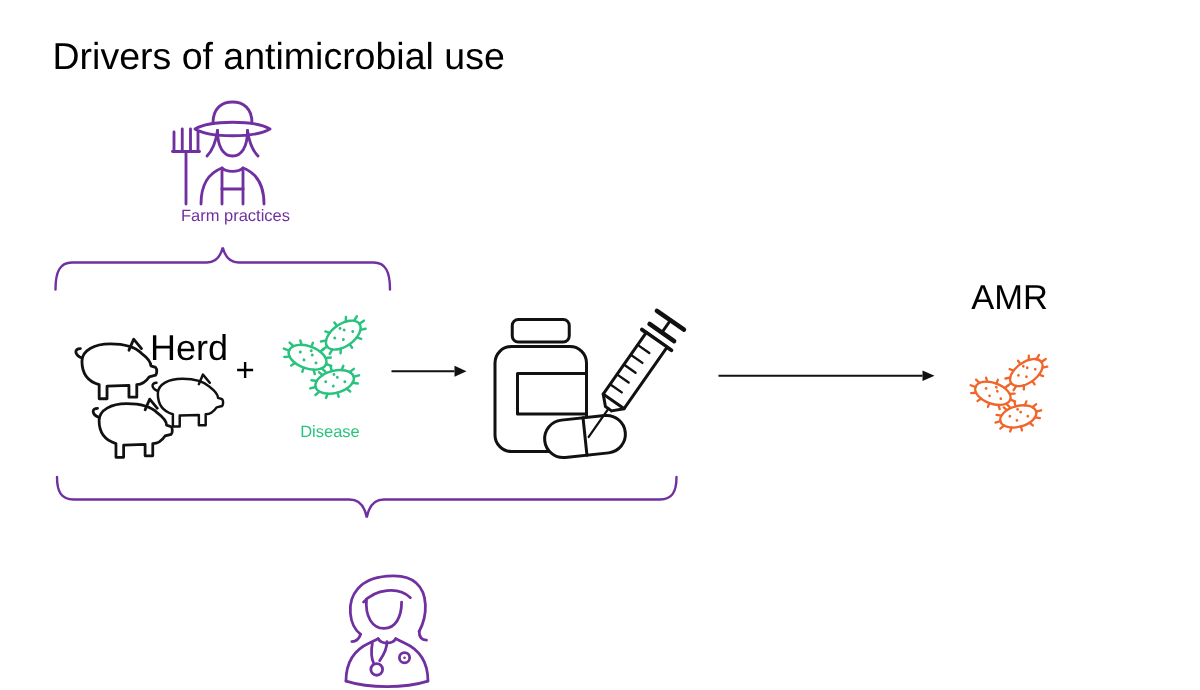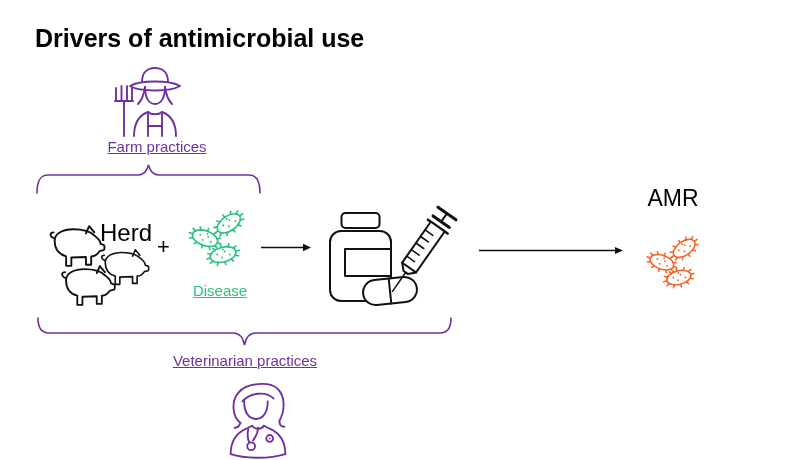--- a/index.html
+++ b/index.html
@@ -3,22 +3,22 @@
 <meta charset="utf-8">
 <style>
   :root{
     --purple:#7030A0; --green:#29C27E; --orange:#F0662A; --ink:#000000;
   }
   *{margin:0;padding:0;box-sizing:border-box}
   html,body{background:#fff;font-family:"Liberation Sans",sans-serif;}
   #canvas{position:relative;width:800px;height:460px;background:#ffffff;overflow:hidden}
   .abs{position:absolute}
   svg{overflow:visible;display:block}
-  .title{font-size:25px;font-weight:bold;color:var(--ink);letter-spacing:0;}
-  .lbl{font-size:15px;text-align:center;text-decoration:underline;}
+  .title{font-size:25px;font-weight:normal;color:var(--ink);letter-spacing:0;}
+  .lbl{font-size:11px;text-align:center;}
   .lbl.purple{color:var(--purple)}
   .lbl.green{color:var(--green)}
   .big{font-size:23px;color:var(--ink);text-align:center}
   .herd{font-size:24px;color:var(--ink)}
   .plus{font-size:22px;color:var(--ink)}
   .stroke-ink{stroke:#111;fill:none;stroke-width:2;stroke-linecap:round;stroke-linejoin:round}
   .stroke-purple{stroke:var(--purple);fill:none;stroke-width:1.9;stroke-linecap:round;stroke-linejoin:round}
   .brace{stroke:var(--purple);fill:none;stroke-width:1.6;stroke-linecap:round}
   .germ-green{color:var(--green)}
   .germ-orange{color:var(--orange)}
@@ -153,21 +153,20 @@
   <svg class="abs germ-orange" style="left:644px;top:233px" width="62" height="60" viewBox="0 0 80 78">
     <use href="#germ" transform="translate(52,20) rotate(-35)"></use>
     <use href="#germ" transform="translate(23,38) rotate(20)"></use>
     <use href="#germ" transform="translate(45,58) rotate(-15)"></use>
   </svg>
 
   <svg class="abs" style="left:36px;top:316px" width="417" height="31" viewBox="0 0 417 31">
     <path class="brace" d="M2,2 C2,12 5,17 13,17 L197,17 C203,17 207,21 208.5,29 C210,21 214,17 220,17 L404,17 C412,17 415,12 415,2"></path>
   </svg>
 
-  <div class="abs lbl purple" style="left:145px;top:352px;width:200px">Veterinarian practices</div>
 
   <svg class="abs" style="left:217px;top:377px" width="80" height="80" viewBox="0 0 82 80">
     <g class="stroke-purple">
       <path d="M24,46 C16,40 14,24 22,15 C30,5 54,3 62,11 C70,18 70,33 64,44"></path>
       <path d="M26,24 C34,15 50,13 58,21"></path>
       <path d="M28,22 C27,34 32,42 40,42 C48,42 52,34 52,24"></path>
       <path d="M24,46 C23,49 21,51 18,51"></path>
       <path d="M64,44 C64,48 66,50 69,50"></path>
       <path d="M14,78 C14,64 21,56 30,52 L36,49"></path>
       <path d="M48,49 L54,52 C63,56 70,64 70,78"></path>

